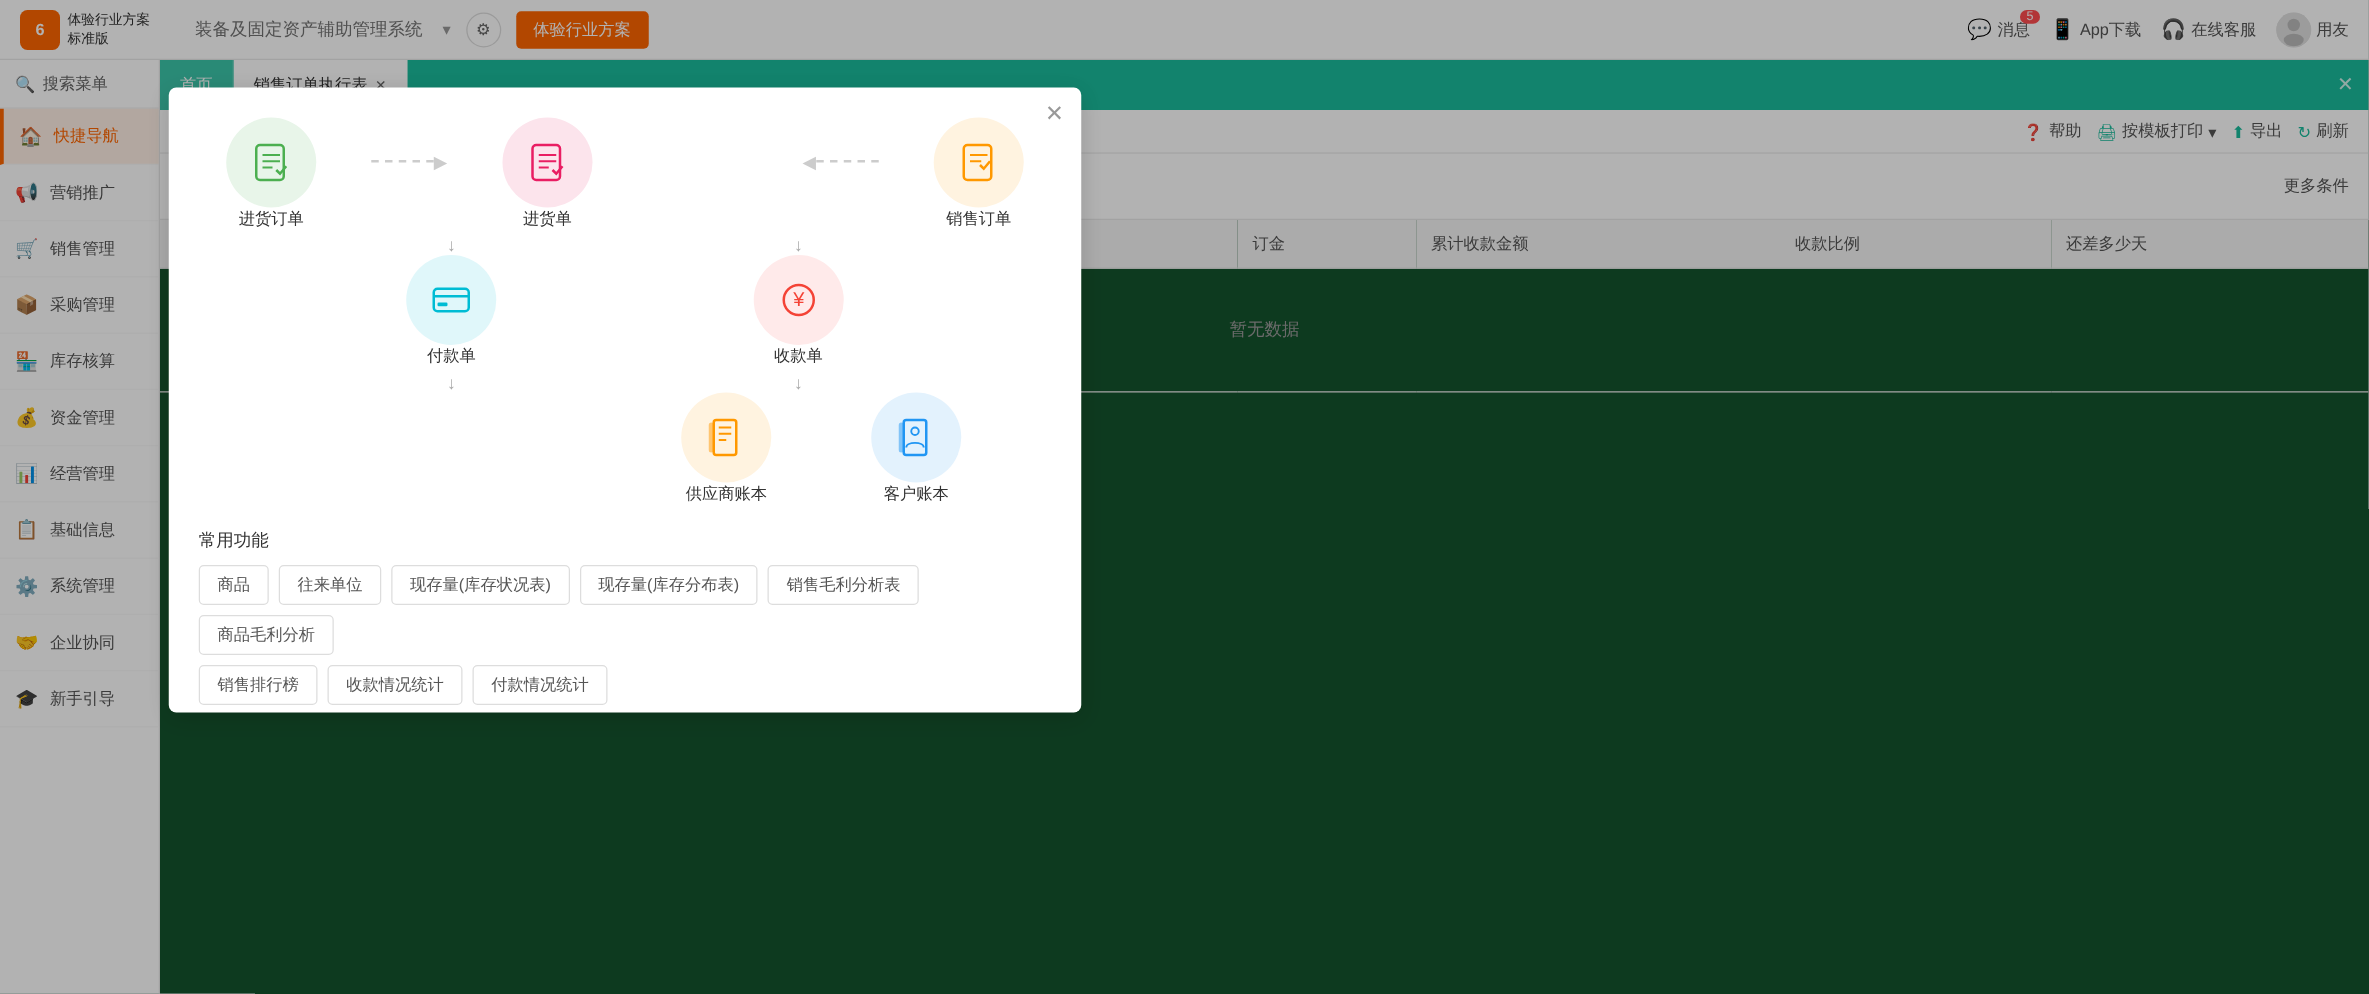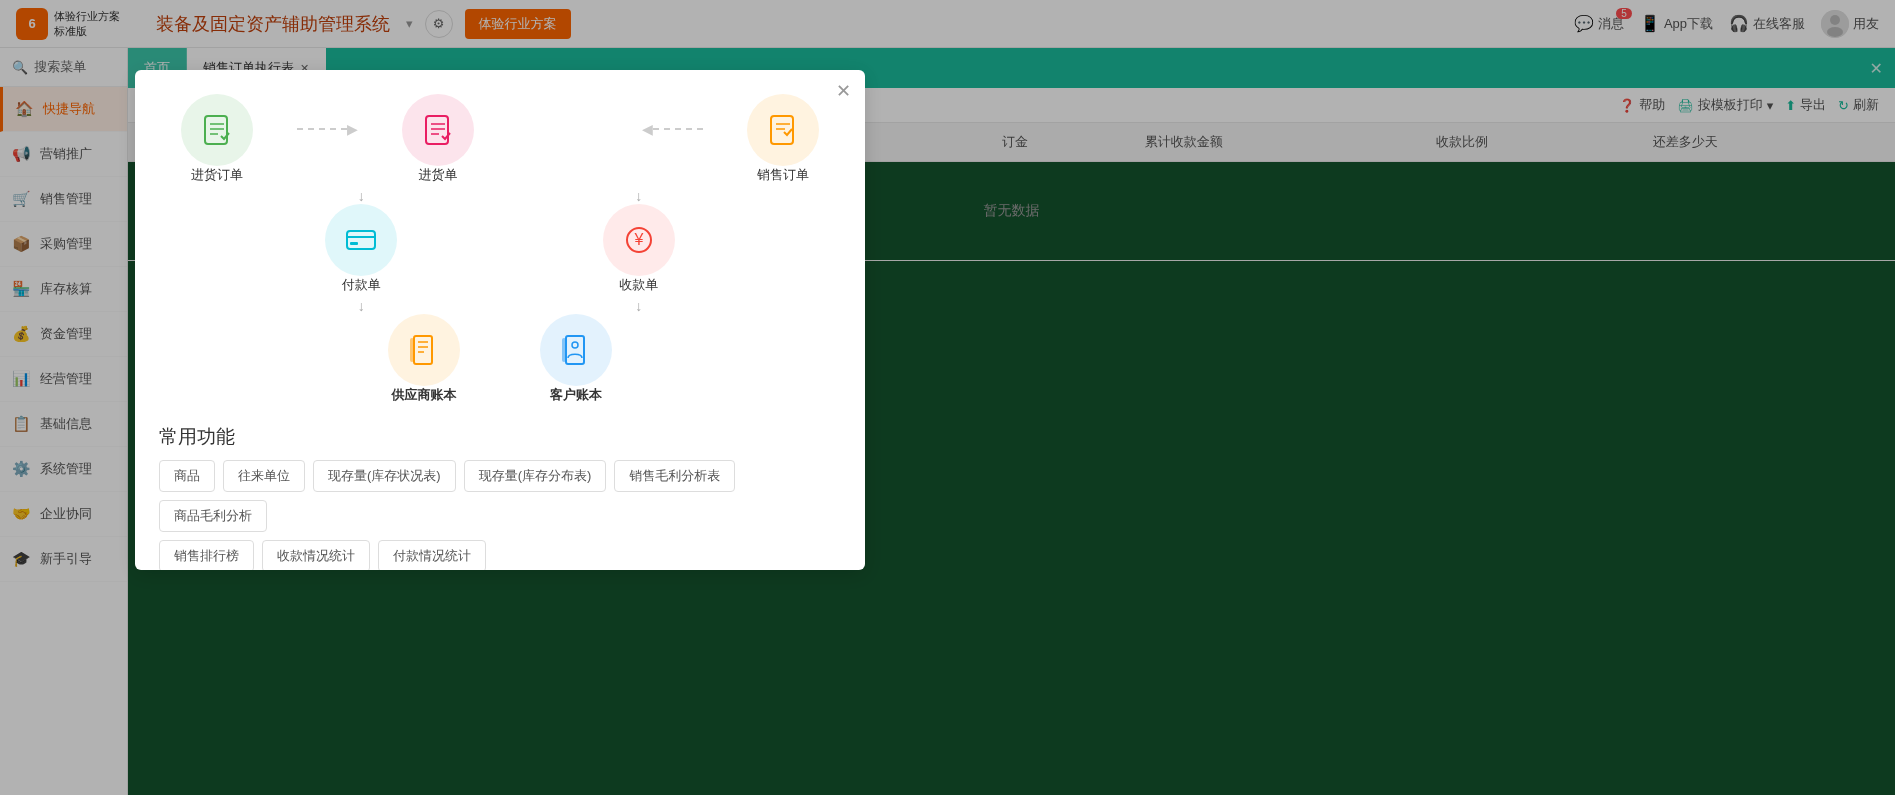--- a/index.html
+++ b/index.html
@@ -9,21 +9,21 @@
     .app-wrapper { display: flex; flex-direction: column; height: 795px; width: 1895px; }
     .top-bar { display: flex; align-items: center; height: 48px; background: #fff; border-bottom: 1px solid #e8e8e8; padding: 0 16px; gap: 12px; flex-shrink: 0; }
     .main-area { display: flex; flex: 1; overflow: hidden; }
     .sidebar { width: 128px; background: #fff; border-right: 1px solid #e8e8e8; flex-shrink: 0; display: flex; flex-direction: column; }
     .content-area { flex: 1; display: flex; flex-direction: column; overflow: hidden; }
 
     
     .logo-area { display: flex; align-items: center; gap: 6px; min-width: 120px; }
     .logo-icon { width: 32px; height: 32px; background: #ff6600; border-radius: 6px; display: flex; align-items: center; justify-content: center; color: white; font-size: 18px; font-weight: bold; flex-shrink: 0; }
     .logo-text { font-size: 11px; color: #333; line-height: 1.3; }
-    .system-title { font-size: 18px; color: #c2410c; font-weight: 500; margin-left: 8px; }
+    .system-title { font-size: 14px; color: #737373; font-weight: 500; margin-left: 8px; }
     .title-dropdown { color: #999; margin-left: 4px; cursor: pointer; }
     .settings-btn { width: 28px; height: 28px; border-radius: 50%; border: 1px solid #ddd; display: flex; align-items: center; justify-content: center; cursor: pointer; color: #666; }
     .experience-btn { background: #ff6600; color: white; border: none; border-radius: 4px; padding: 6px 14px; font-size: 13px; cursor: pointer; }
     .top-right { margin-left: auto; display: flex; align-items: center; gap: 16px; }
     .top-icon-item { display: flex; align-items: center; gap: 4px; color: #555; font-size: 13px; cursor: pointer; position: relative; }
     .badge { background: #ff4d4f; color: white; border-radius: 10px; font-size: 10px; padding: 0 4px; position: absolute; top: -6px; right: -8px; min-width: 16px; text-align: center; }
     .user-avatar { width: 28px; height: 28px; border-radius: 50%; background: #ddd; display: flex; align-items: center; justify-content: center; overflow: hidden; }
 
     
     .tab-bar { display: flex; align-items: center; background: #1abc9c; height: 40px; padding: 0 0 0 0; flex-shrink: 0; }
@@ -76,21 +76,21 @@
     .circle-pink { background: #fce4ec; }
     .circle-purple { background: #ede7f6; }
     .circle-orange { background: #fff3e0; }
     .circle-teal { background: #e0f7fa; }
     .circle-red { background: #ffeaea; }
     .circle-orange2 { background: #fff3e0; }
     .circle-blue { background: #e3f2fd; }
 
     
     .common-functions { margin-top: 0; }
-    .common-title { font-size: 19px; color: #333; font-weight: 500; margin-bottom: 10px; }
+    .common-title { font-size: 14px; color: #333; font-weight: 500; margin-bottom: 10px; }
     .btn-group { display: flex; flex-wrap: wrap; gap: 8px; margin-bottom: 8px; }
     .func-btn { border: 1px solid #ddd; border-radius: 4px; padding: 6px 14px; font-size: 13px; color: #555; cursor: pointer; background: white; }
 
     .filter-label { color: #555; font-size: 13px; white-space: nowrap; }
   </style>
 </head>
 <body>
 
 <div class="app-wrapper">
 
@@ -215,20 +215,36 @@
         <div class="header-action">
           <span class="icon">⬆</span>
           <span>导出</span>
         </div>
         <div class="header-action">
           <span class="icon">↻</span>
           <span>刷新</span>
         </div>
       </div>
 
+      <div class="filter-bar">
+        <div style="display:flex;align-items:center;gap:4px;">
+          <input class="filter-input date-input" type="text" placeholder="yyyy-mm-dd" style="">
+          <span style="color:#ccc;font-size:14px;">📅</span>
+        </div>
+        <div style="display:flex;align-items:center;gap:4px;">
+          <span class="filter-label">单据状态</span>
+          <select class="filter-input status-select">
+            <option></option>
+          </select>
+        </div>
+        <button class="query-btn">查询</button>
+        <span class="settings-link">设置</span>
+        <span style="flex:1;"></span>
+        <button class="more-conditions">更多条件</button>
+      </div>
 
       <div class="table-container">
         <table>
           <thead>
             <tr>
               <th>品</th>
               <th>商品</th>
               <th>金额</th>
               <th>预估毛利</th>
               <th>预估毛利率</th>
@@ -354,21 +370,21 @@
         <div style="width:72px; display:flex; justify-content:center; color:#aaa; font-size:14px;">
           <span>↓</span>
         </div>
         <div style="width:80px;"></div>
         <div style="width:72px; display:flex; justify-content:center; color:#aaa; font-size:14px;">
           <span>↓</span>
         </div>
         <div style="width:72px;"></div>
       </div>
 
-      <div style="display:flex; align-items:center; justify-content:center; margin-bottom:4px;font-weight:bold;">
+      <div style="display:flex; align-items:center; justify-content:flex-end; margin-bottom:4px;">
         <div style="width:72px;"></div>
 
         <div class="flow-col" style="align-items:center;">
           <div class="flow-circle circle-orange2" style="width:72px;height:72px;border-radius:50%;display:flex;align-items:center;justify-content:center;">
             <svg width="36" height="36" viewBox="0 0 36 36">
                 <rect x="8" y="4" width="18" height="28" rx="2" fill="none" stroke="#ff9800" stroke-width="2"></rect>
                 <line x1="12" y1="10" x2="22" y2="10" stroke="#ff9800" stroke-width="1.5"></line>
                 <line x1="12" y1="15" x2="22" y2="15" stroke="#ff9800" stroke-width="1.5"></line>
                 <line x1="12" y1="20" x2="18" y2="20" stroke="#ff9800" stroke-width="1.5"></line>
                 <rect x="4" y="6" width="4" height="24" rx="2" fill="#ff9800" opacity="0.5"></rect>

